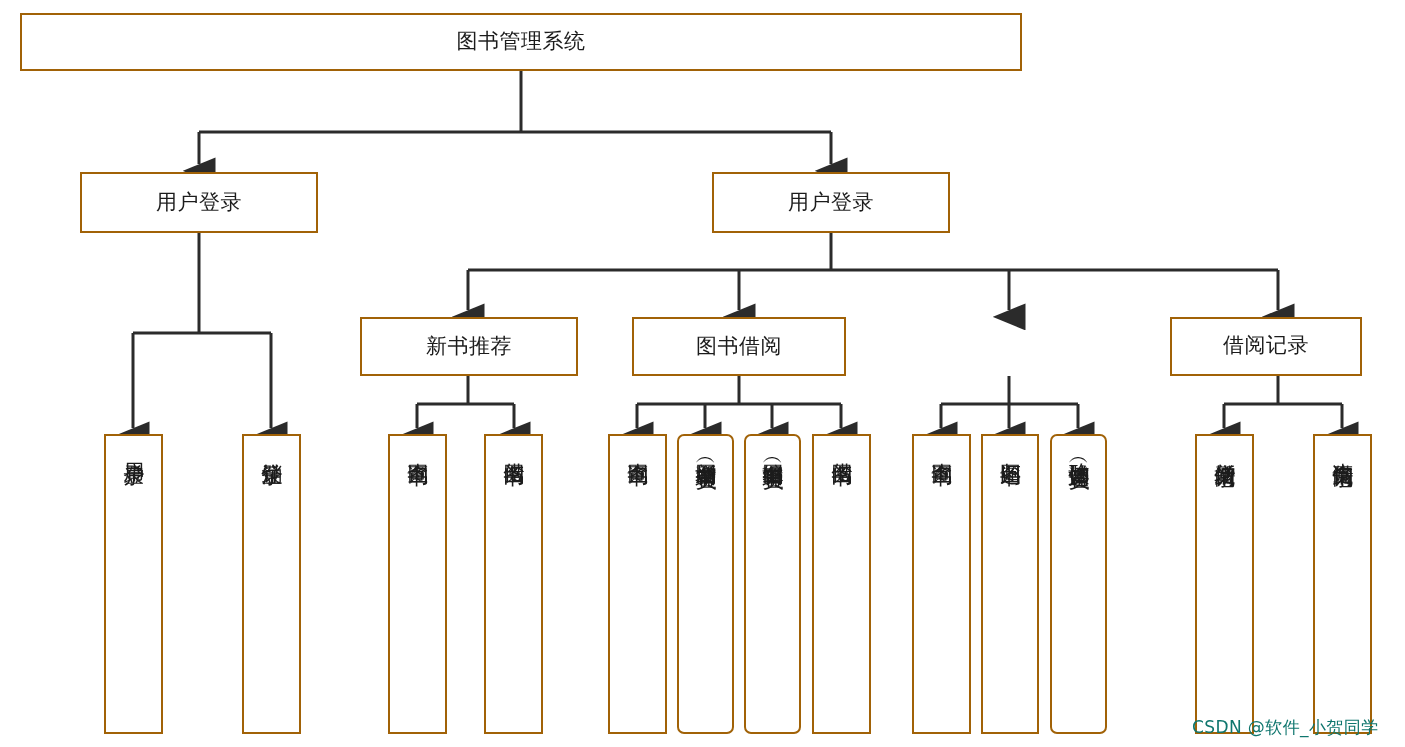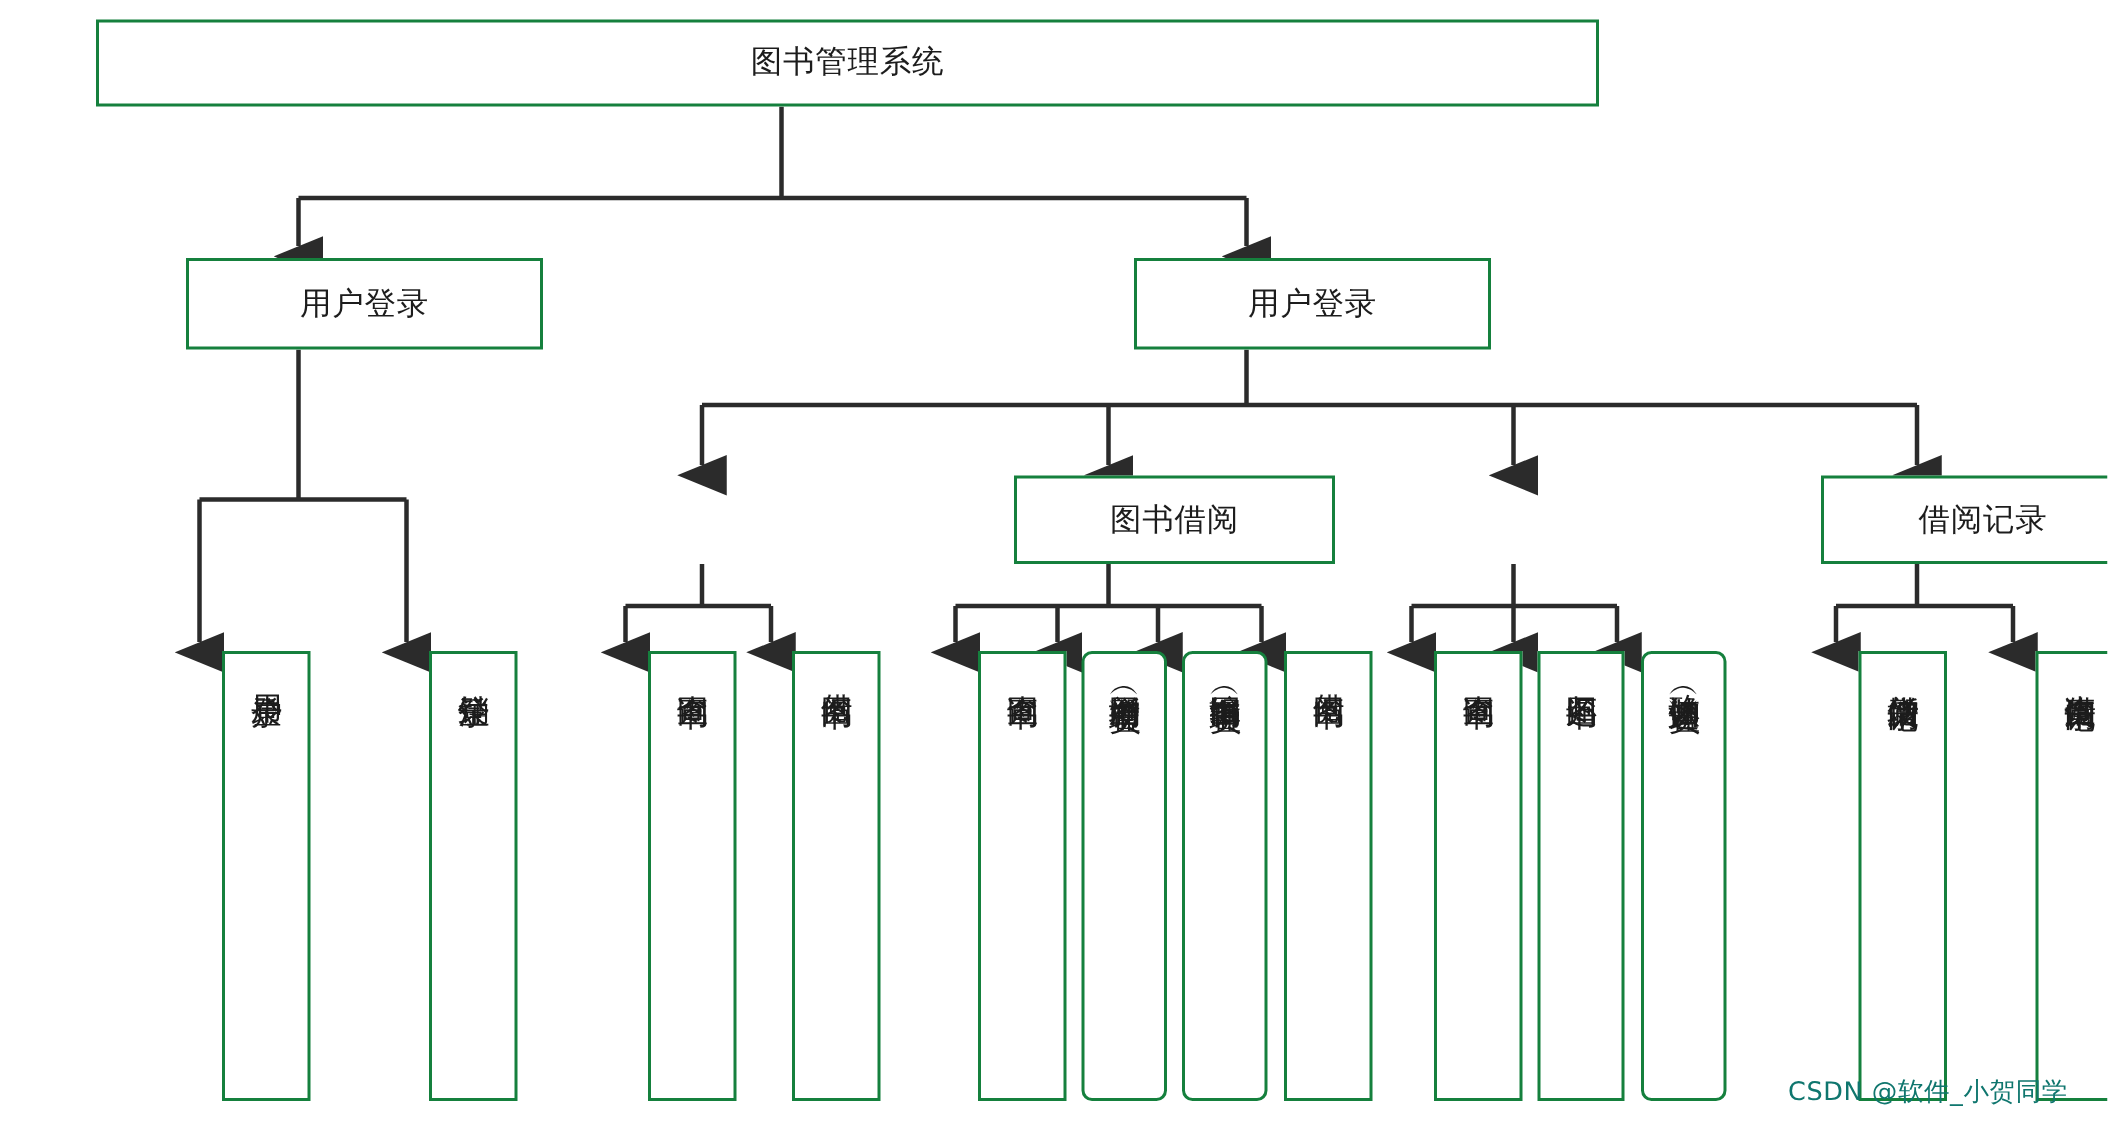--- a/index.html
+++ b/index.html
@@ -24,26 +24,25 @@
     left: 0;
     top: 0;
     width: 1405px;
     height: 747px;
     pointer-events: none;
   }
   .node {
     position: absolute;
     box-sizing: border-box;
     background: #ffffff;
-    border: 2px solid #15803d;
+    border: 2px solid #a16207;
     display: flex;
     align-items: center;
     justify-content: center;
     text-align: left;
-    margin-left: 44px;
   }
   .node.rounded {
     border-radius: 7px;
   }
   .node .label {
     font-size: 21px;
     line-height: 1.1;
     color: #1c1c1c;
     letter-spacing: 0.5px;
     white-space: nowrap;
@@ -131,24 +130,27 @@
     <span class="label">图书管理系统</span>
   </div>
 
   <div class="node" style="left:80px; top:172px; width:238px; height:61px;">
     <span class="label">用户登录</span>
   </div>
   <div class="node" style="left:712px; top:172px; width:238px; height:61px;">
     <span class="label">用户登录</span>
   </div>
 
+  <div class="node" style="left:360px; top:317px; width:218px; height:59px;">
+    <span class="label">新书推荐</span>
+  </div>
   <div class="node" style="left:632px; top:317px; width:214px; height:59px;">
     <span class="label">图书借阅</span>
   </div>
-  <div class="node" style="left:1170px; top:317px; width:216px; height:59px;">
+  <div class="node" style="left:1170px; top:317px; width:192px; height:59px;font-family:Liberation Mono, monospace;">
     <span class="label">借阅记录</span>
   </div>
 
   <div class="node vertical" style="left:104px; top:434px; width:59px; height:300px;">
     <span class="label">用户登录</span>
   </div>
   <div class="node vertical" style="left:242px; top:434px; width:59px; height:300px;">
     <span class="label">注销登录</span>
   </div>
 

